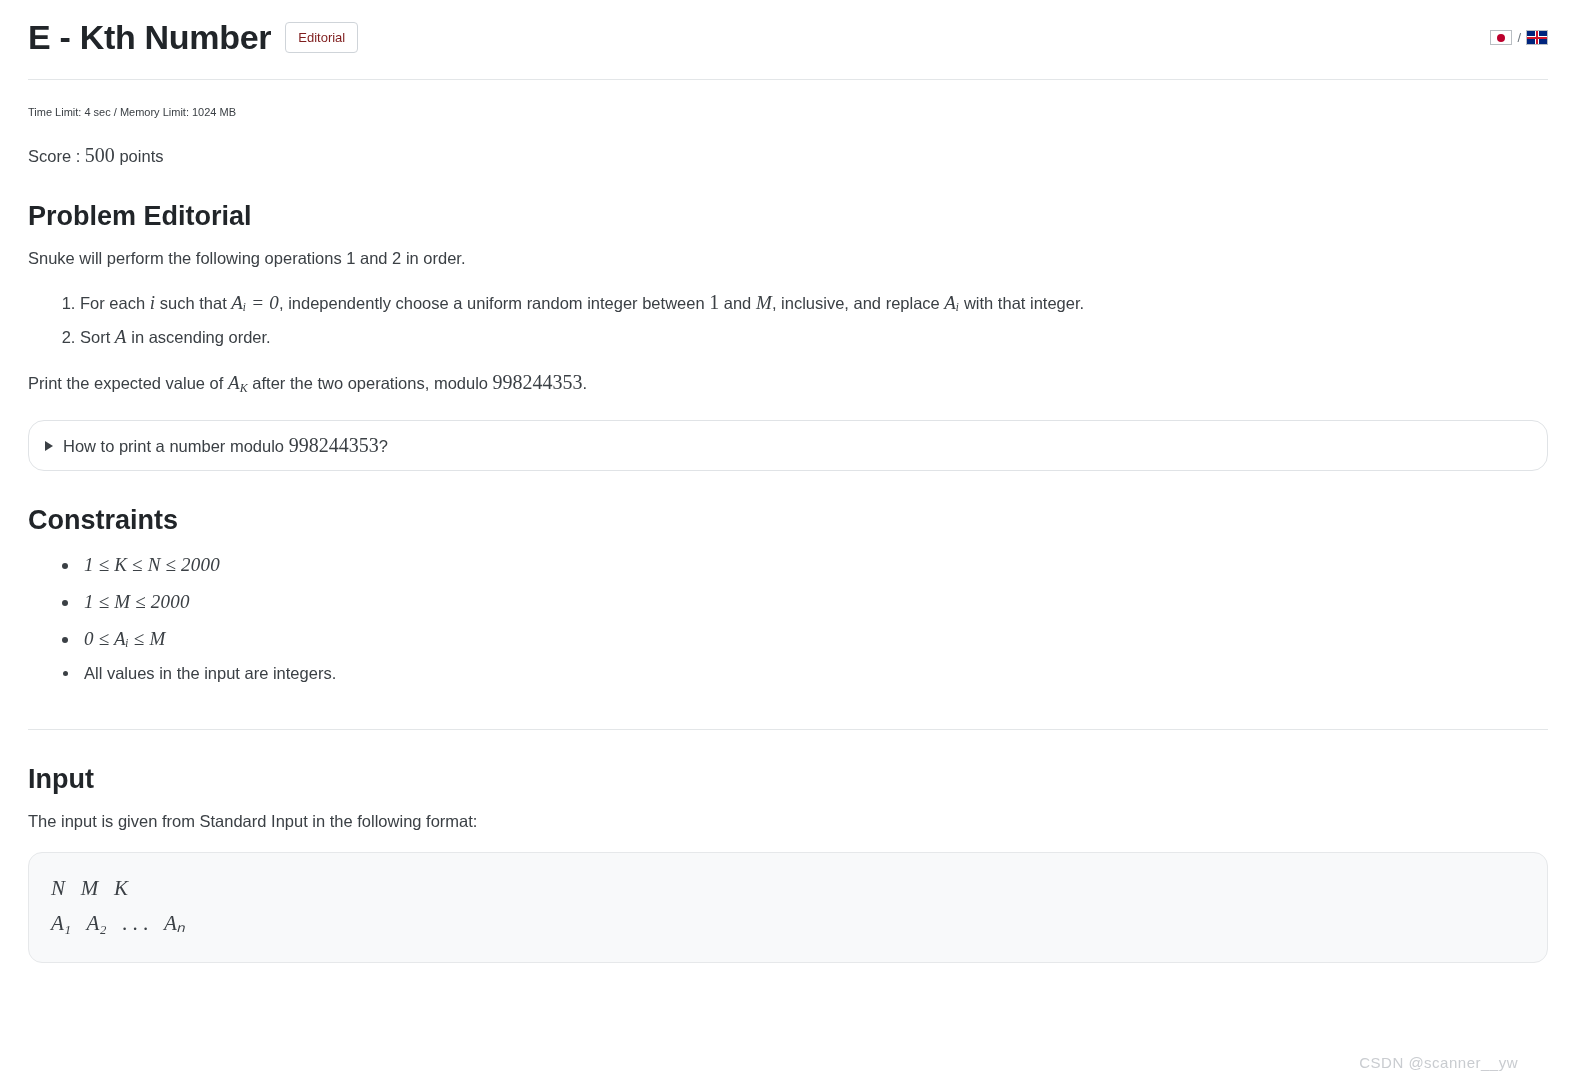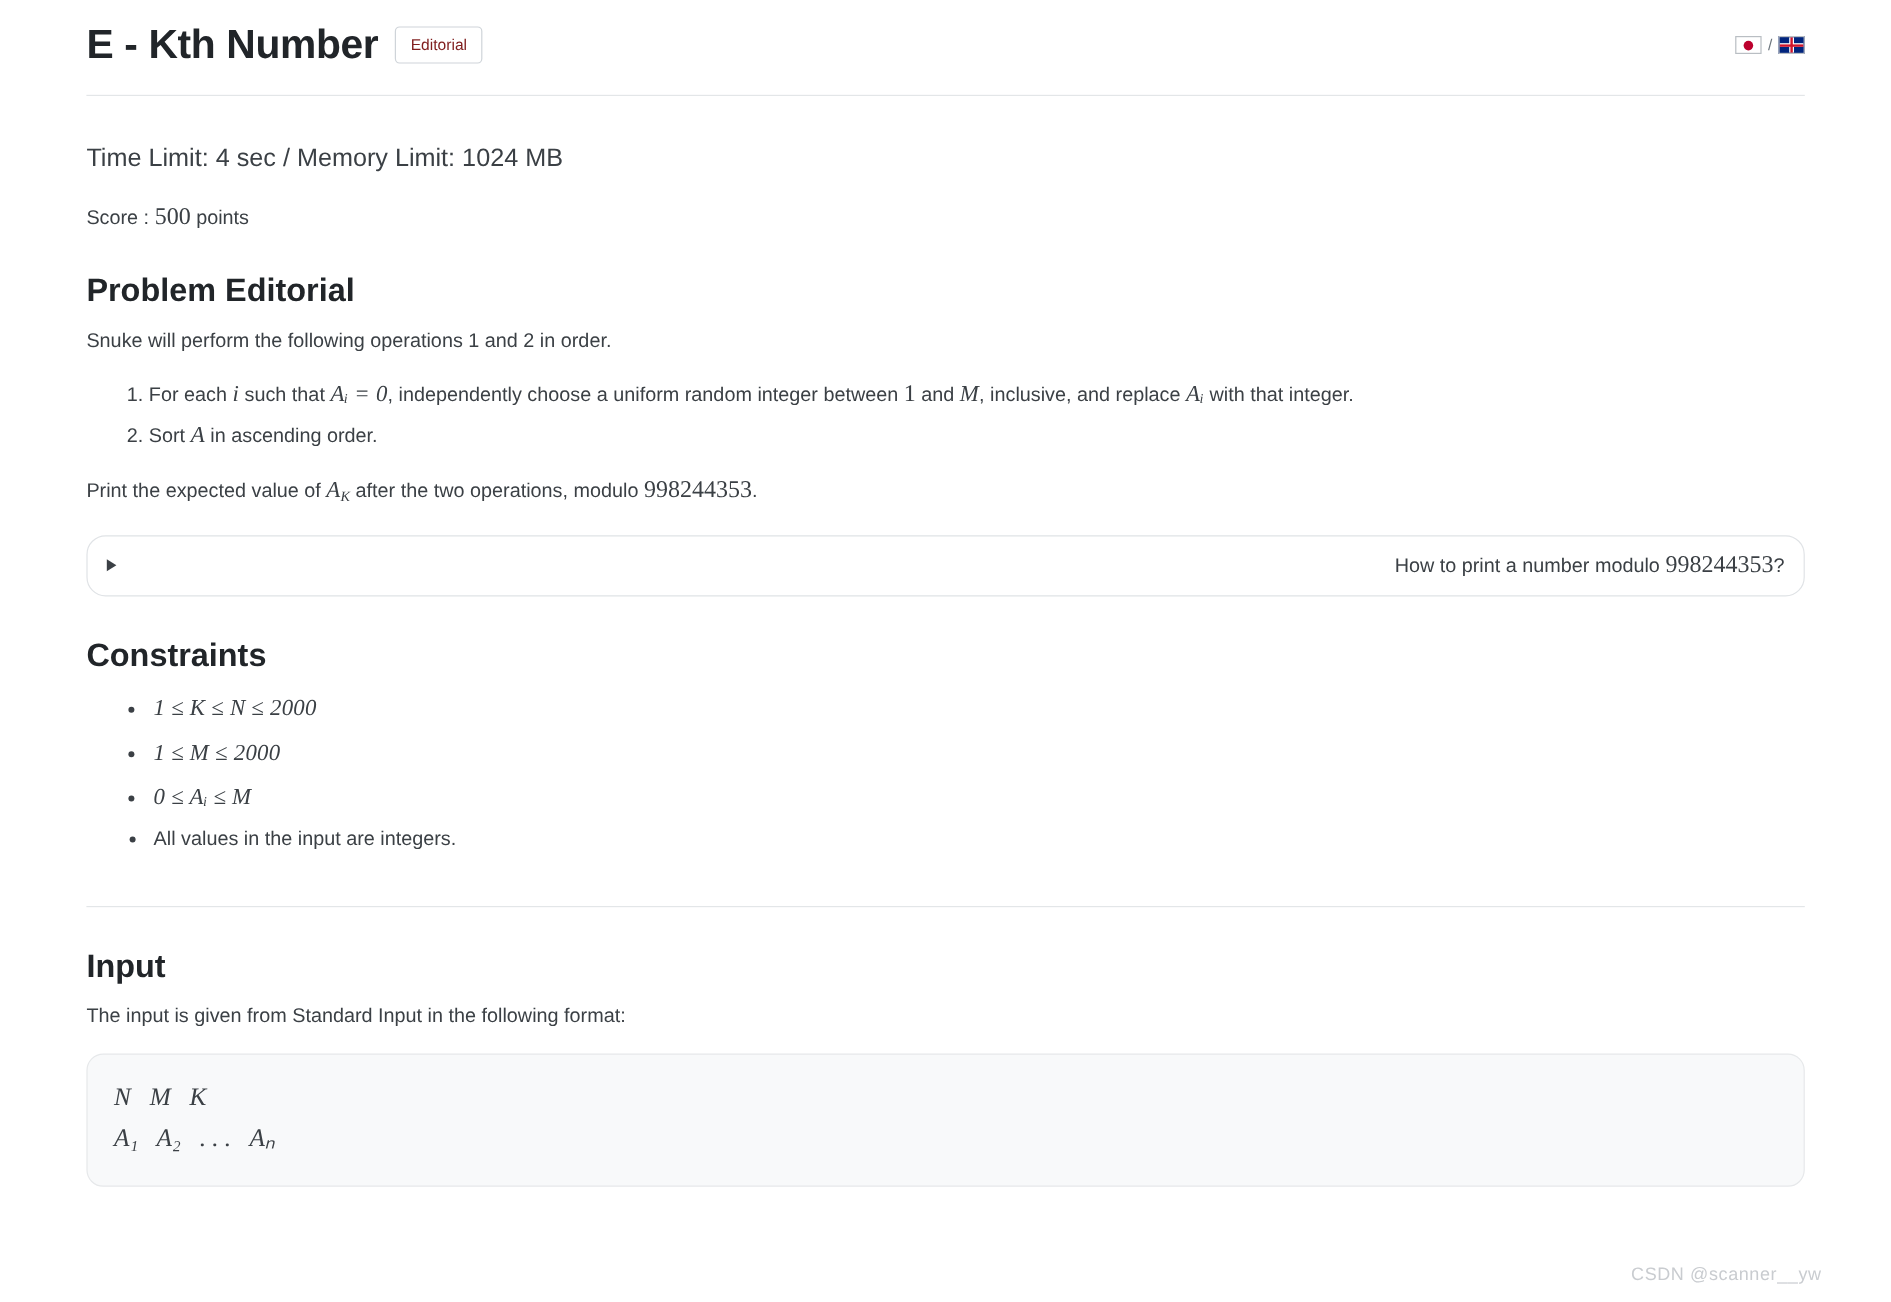--- a/index.html
+++ b/index.html
@@ -8,21 +8,21 @@
     background: #ffffff;
   }
   body {
     width: 1576px;
     min-height: 1085px;
     font-family: "Liberation Sans", sans-serif;
     color: #3b4045;
     position: relative;
   }
   .page {
-    padding: 0 72px;
+    padding: 0 28px;
     box-sizing: border-box;
   }
   
   .header {
     display: flex;
     align-items: flex-start;
     justify-content: space-between;
     padding-top: 18px;
   }
   .title-wrap {
@@ -110,22 +110,22 @@
     color: #6c757d;
     font-size: 13px;
   }
   hr.rule {
     border: 0;
     border-top: 1px solid #e3e6e8;
     margin: 22px 0 0 0;
   }
   
   .meta {
-    font-size: 21px;
-    margin: 40px 0 0 0;
+    font-size: 11px;
+    margin: 26px 0 0 0;
   }
   .score {
     font-size: 16.5px;
     margin: 26px 0 0 0;
   }
   h2.section {
     font-size: 27px;
     font-weight: bold;
     color: #212529;
     margin: 34px 0 10px 0;
@@ -171,21 +171,20 @@
     border: 1px solid #e0e3e6;
     border-radius: 16px;
     background: #fff;
     margin: 22px 0 0 0;
     padding: 13px 16px;
     font-size: 16.5px;
     display: flex;
     align-items: center;
     gap: 10px;
     cursor: pointer;
-    justify-content: space-between;
   }
   .tri {
     width: 0; height: 0;
     border-left: 8px solid #3b4045;
     border-top: 5px solid transparent;
     border-bottom: 5px solid transparent;
     display: inline-block;
   }
   .divider-wide {
     border: 0;

